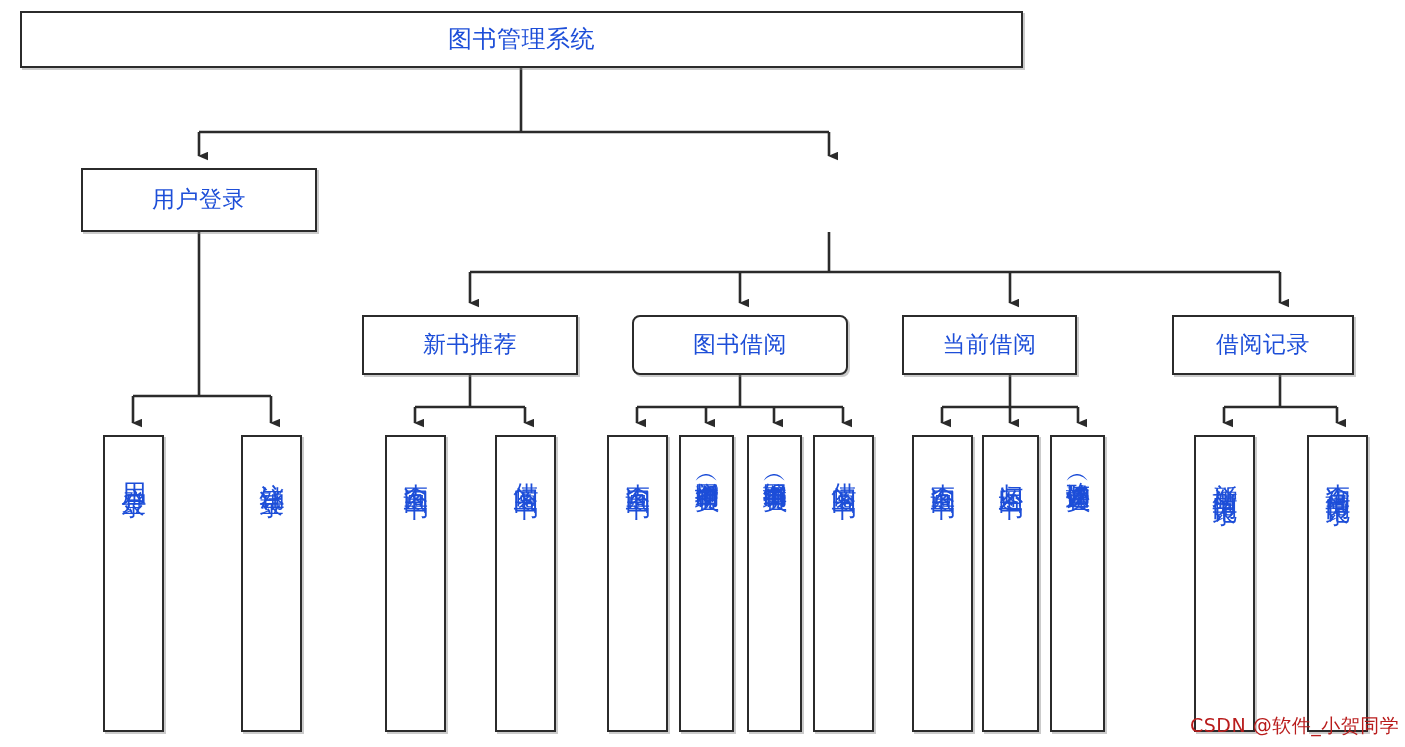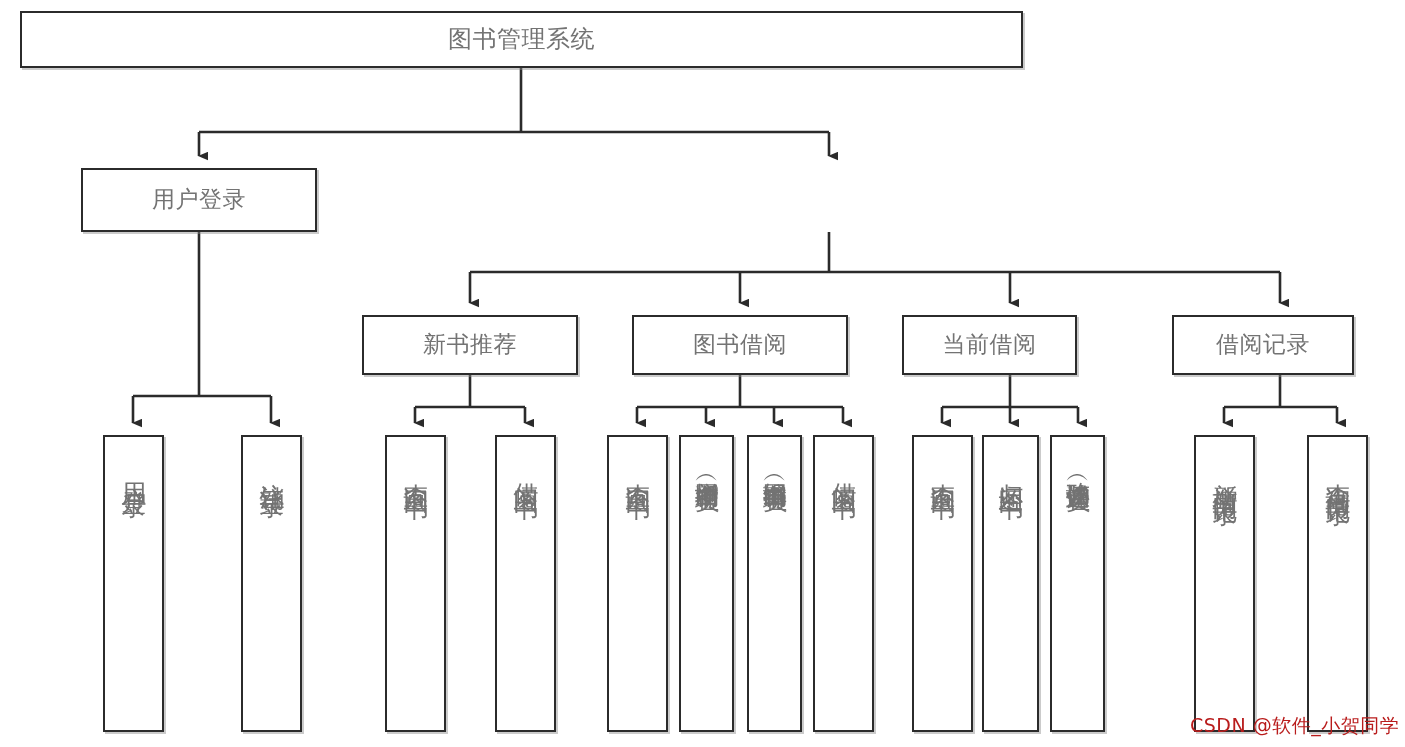--- a/index.html
+++ b/index.html
@@ -13,21 +13,21 @@
   #edges{position:absolute;left:0;top:0;width:1405px;height:747px;}
 
   .node{
     position:absolute;
     box-sizing:border-box;
     border:2px solid #2b2b2b;
     background:#ffffff;
     display:flex;
     align-items:center;
     justify-content:center;
-    color:#737373;
+    color:#1d4ed8;
     z-index:2;
     box-shadow:2px 2px 0 rgba(140,140,140,.45);
   }
   .node .lbl{
     display:block;
     line-height:1.28;
     letter-spacing:.5px;
     white-space:nowrap;
   }
   .h-node .lbl{ font-size:23px; }
@@ -113,21 +113,21 @@
     <span class="lbl">图书管理系统</span>
   </div>
 
   <div class="node h-node" style="left:81px;top:168px;width:236px;height:64px;">
     <span class="lbl">用户登录</span>
   </div>
 
   <div class="node h-node" style="left:362px;top:315px;width:216px;height:60px;">
     <span class="lbl">新书推荐</span>
   </div>
-  <div class="node h-node" style="left:632px;top:315px;width:216px;height:60px;">
+  <div class="node h-node" style="left:632px;top:315px;width:216px;height:60px;border-radius:8px;">
     <span class="lbl">图书借阅</span>
   </div>
   <div class="node h-node" style="left:902px;top:315px;width:175px;height:60px;">
     <span class="lbl">当前借阅</span>
   </div>
   <div class="node h-node" style="left:1172px;top:315px;width:182px;height:60px;">
     <span class="lbl">借阅记录</span>
   </div>
 
   <div class="node v-node" style="left:103px;top:435px;width:61px;height:297px;">

